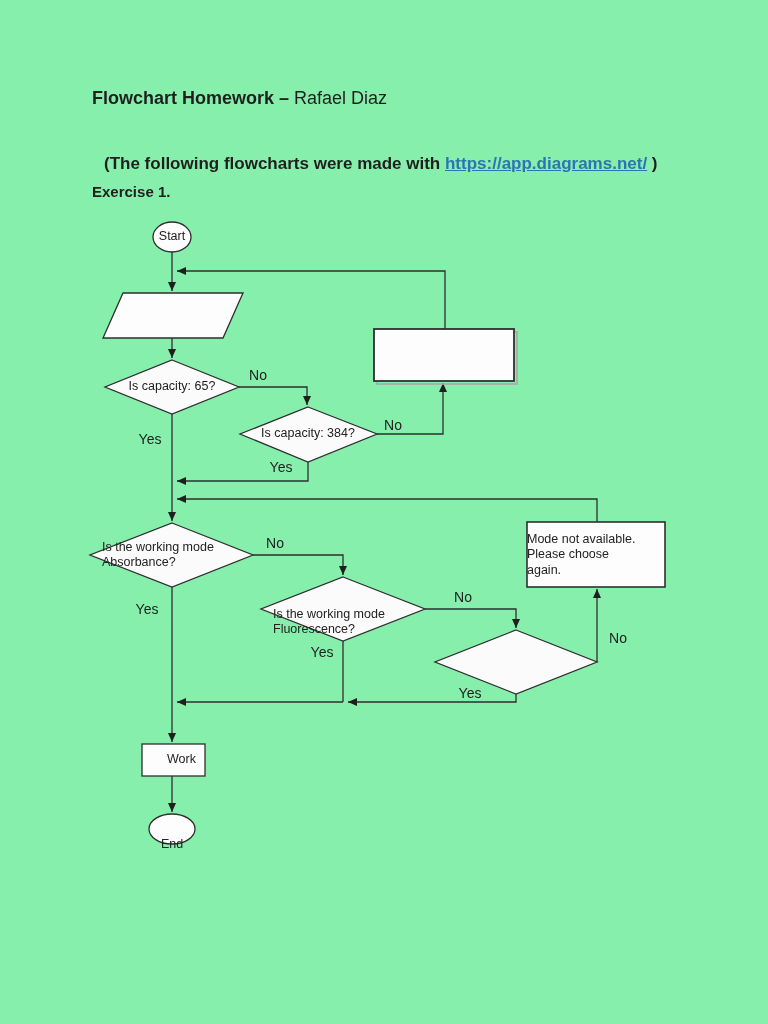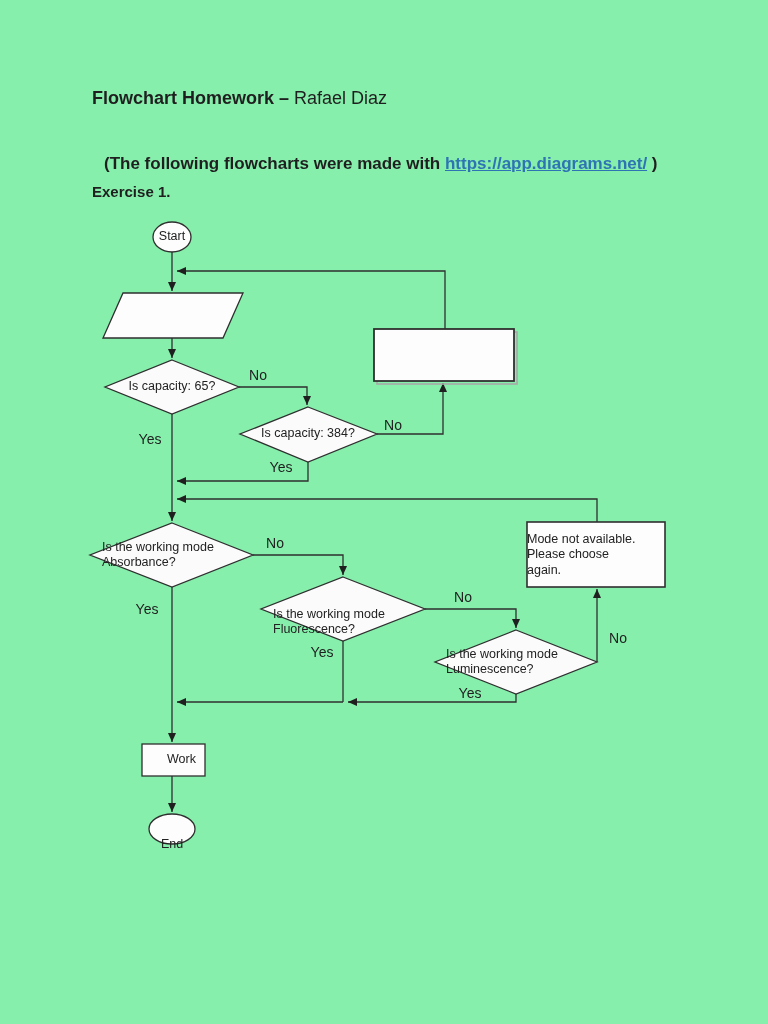--- a/index.html
+++ b/index.html
@@ -83,21 +83,20 @@
         <rect x="142" y="534" width="63" height="32"></rect>
         <ellipse cx="172" cy="619" rx="23" ry="15"></ellipse>
       </g>
     </svg>
 
     <div class="node-label" style="left:142px;top:17px;width:60px;height:20px;">Start</div>
     <div class="node-label" style="left:107px;top:167px;width:130px;height:20px;">Is capacity: 65?</div>
     <div class="node-label" style="left:243px;top:214px;width:130px;height:20px;">Is capacity: 384?</div>
     <div class="node-label" style="left:102px;top:329px;width:140px;height:32px;">Is the working mode Absorbance?</div>
     <div class="node-label" style="left:273px;top:383px;width:140px;height:32px;margin-top:13px;">Is the working mode Fluorescence?</div>
-    <div class="node-label" style="left:446px;top:436px;width:140px;height:32px;">Is the working mode Luminescence?</div>
     <div class="node-label" style="left:527px;top:329px;width:112px;height:32px;">Mode not available. Please choose again.</div>
     <div class="node-label" style="left:142px;top:534px;width:79px;height:32px;">Work</div>
     <div class="node-label" style="left:142px;top:609px;width:60px;height:20px;margin-top:16px;">End</div>
 
     <div class="edge-label" style="left:241px;top:156px;width:34px;height:18px;">No</div>
     <div class="edge-label" style="left:133px;top:220px;width:34px;height:18px;">Yes</div>
     <div class="edge-label" style="left:376px;top:206px;width:34px;height:18px;">No</div>
     <div class="edge-label" style="left:264px;top:248px;width:34px;height:18px;">Yes</div>
     <div class="edge-label" style="left:258px;top:324px;width:34px;height:18px;">No</div>
     <div class="edge-label" style="left:130px;top:390px;width:34px;height:18px;">Yes</div>

